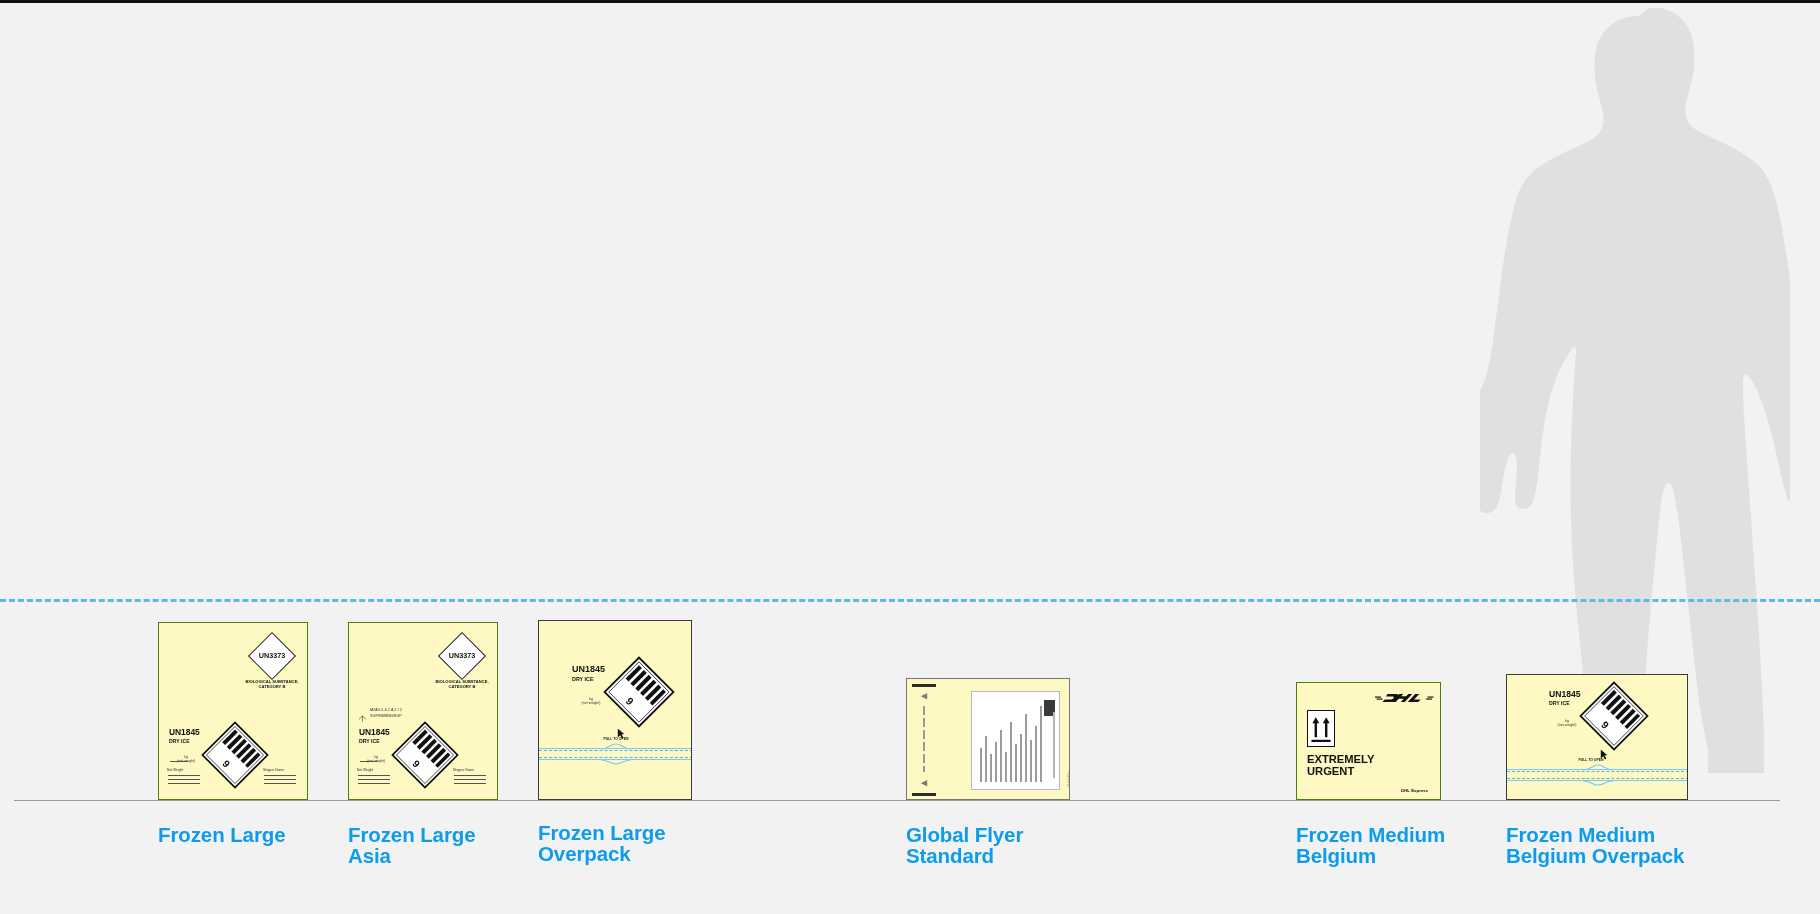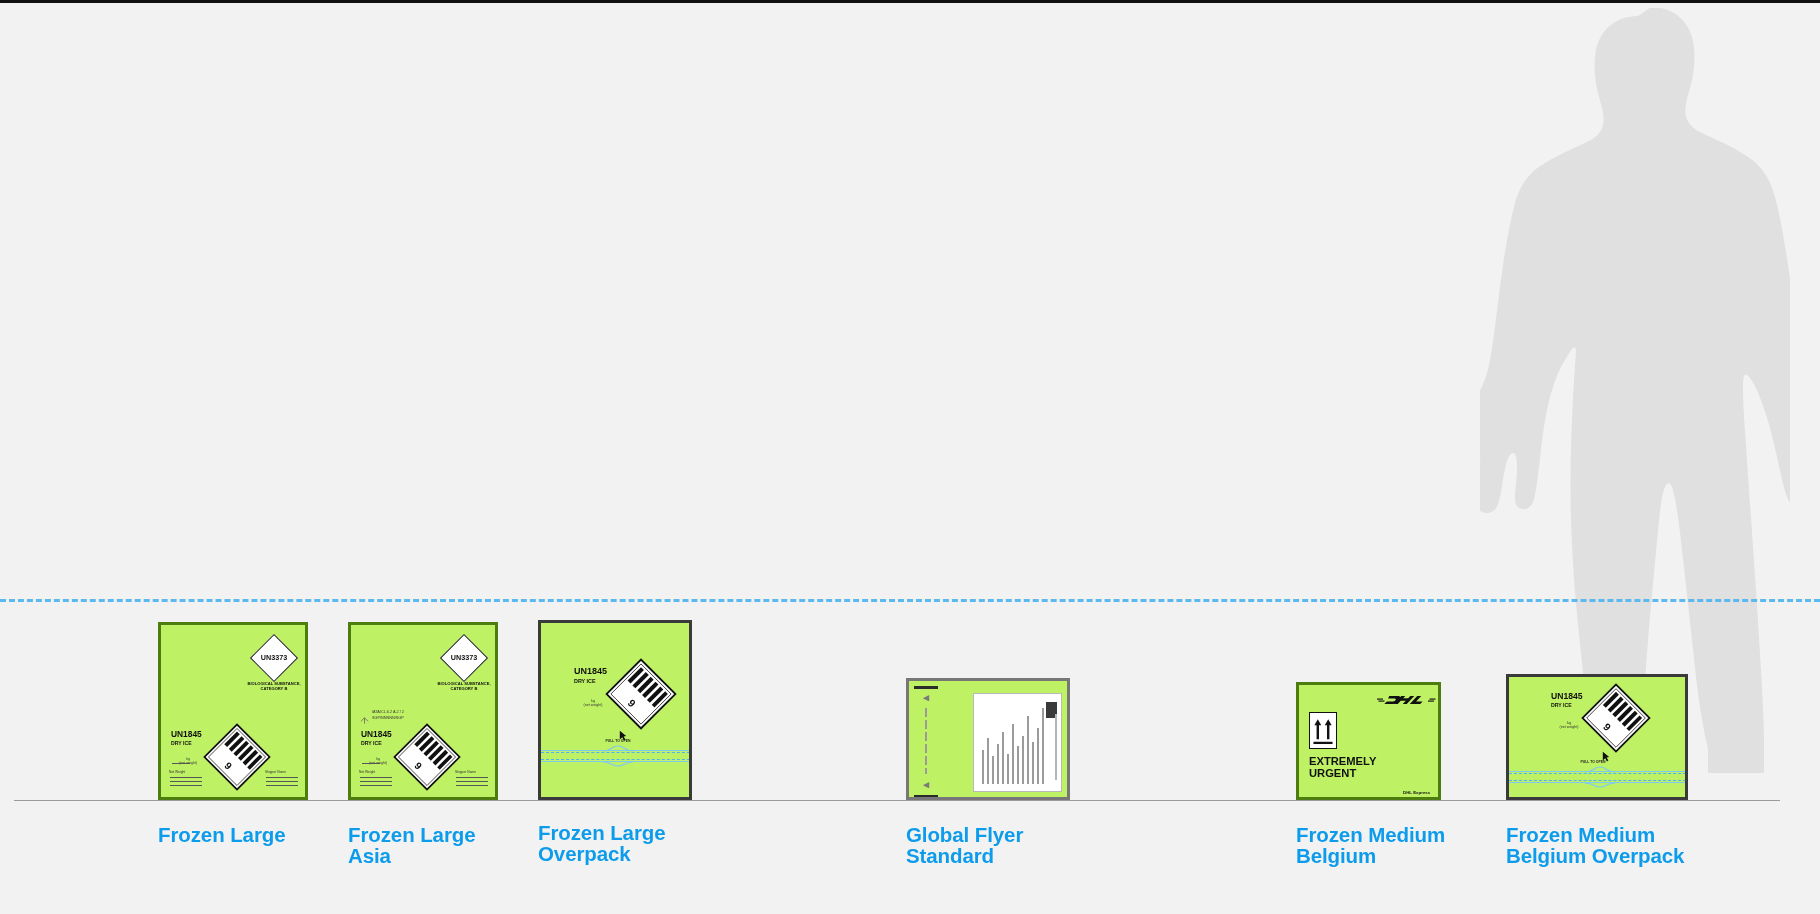--- a/index.html
+++ b/index.html
@@ -38,22 +38,22 @@
   }
   .silhouette svg { display:block; width:100%; height:100%; }
 
   
   .product {
     position:absolute;
     bottom:0;
   }
   .pack {
     position:absolute;
-    background:#bef264;
-    border:3px solid #4d7c0f;
+    background:#fef9c3;
+    border:1px solid #4d7c0f;
     overflow:hidden;
   }
   .pack.overpack-shadow { border-color:#3a3a3a; }
 
   .caption {
     position:absolute;
     color:#0d9ceb;
     font-weight:bold;
     font-size:20.5px;
     line-height:1.02;

